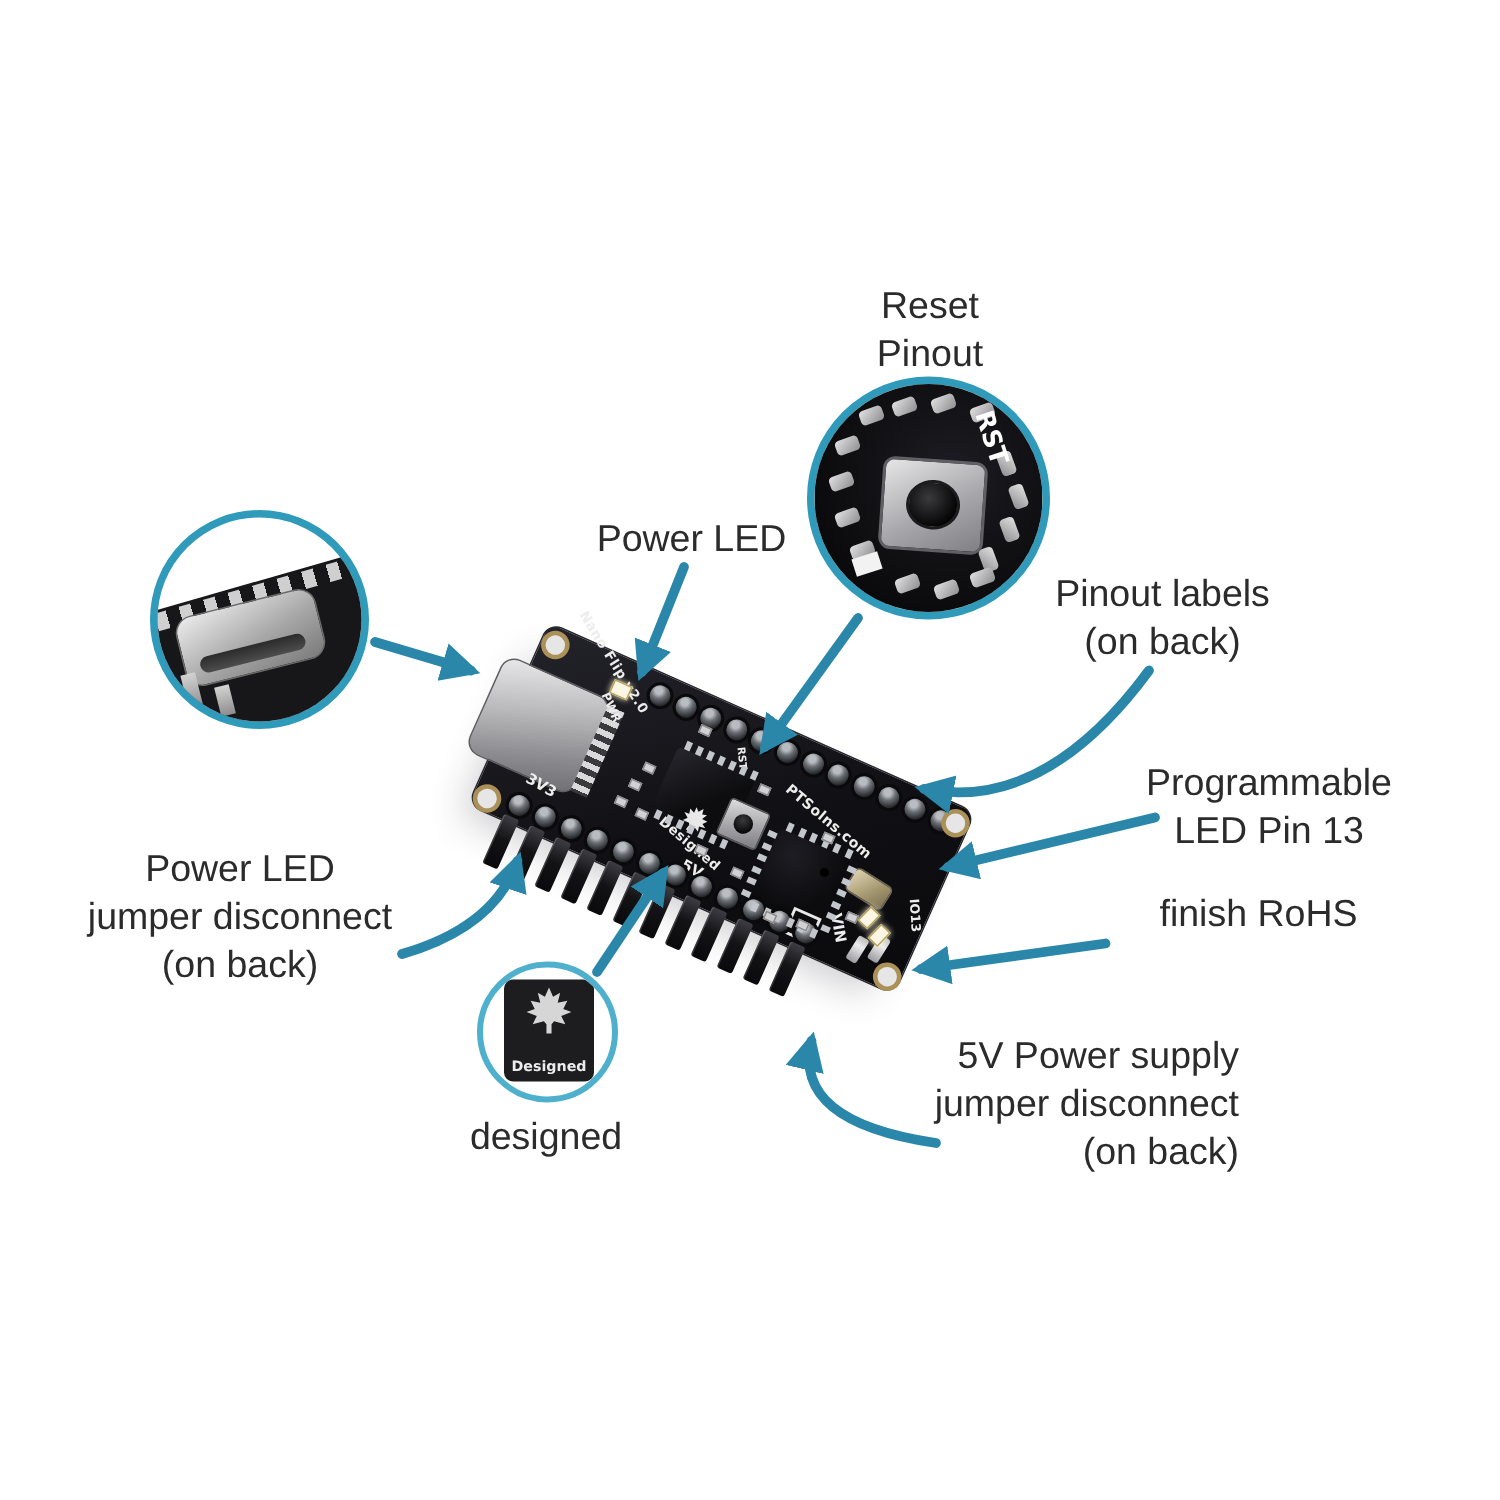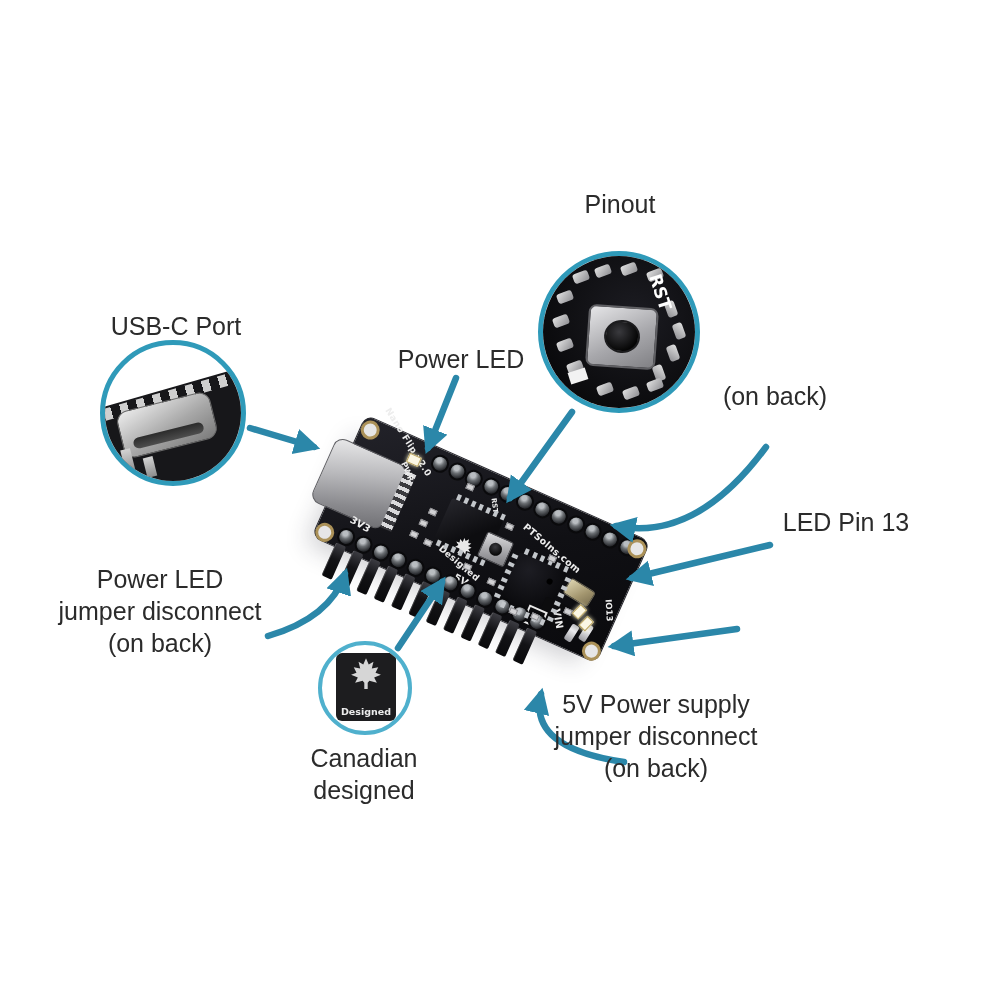--- a/index.html
+++ b/index.html
@@ -8,21 +8,21 @@
   
   .callout{position:absolute;font-size:25px;line-height:32px;color:#2b2b2b;text-align:center;z-index:6;}
   #lbl-reset{left:530px;top:188px;width:180px;}
   #lbl-usb{left:76px;top:310px;width:200px;}
   #lbl-powerled{left:361px;top:343px;width:200px;}
   #lbl-pinout{left:655px;top:380px;width:240px;}
   #lbl-led13{left:716px;top:506px;width:260px;}
   #lbl-leadfree{left:697px;top:593px;width:284px;}
   #lbl-pwrjumper{left:20px;top:563px;width:280px;}
   #lbl-canadian{left:264px;top:742px;width:200px;}
-  #lbl-5vjumper{left:514px;top:688px;width:284px;}
+  #lbl-5vjumper{left:542px;top:688px;width:284px;text-align:right;}
   
   .arrows{position:absolute;left:0;top:0;z-index:5;pointer-events:none;}
   
   .board{position:absolute;left:325px;top:472px;width:310px;height:132px;z-index:2;
          background:linear-gradient(145deg,#23232a,#101014 55%,#0a0a0d);
          border:1px solid #26262c;border-radius:10px;transform:rotate(24deg);
          box-shadow:-10px 16px 24px -8px rgba(40,40,55,.22);}
   .board *{position:absolute;}
   .pinhole{width:14px;height:14px;border-radius:50%;border:2px solid #0a0a0c;
            background:radial-gradient(circle at 35% 30%,#b9bdc1 0 18%,#6a6e72 40%,#2a2c30 72%,#101113);}
@@ -287,43 +287,43 @@
       <path d="M766,447 Q696,542 616,526" marker-end="url(#ah)"></path>
       <path d="M770,545 L632,578" marker-end="url(#ah)"></path>
       <path d="M737,629 L614,646" marker-end="url(#ah)"></path>
       <path d="M624,762 Q528,748 541,694" marker-end="url(#ah)"></path>
       <path d="M268,636 Q330,618 345,574" marker-end="url(#ah)"></path>
       <path d="M398,648 L442,582" marker-end="url(#ah)"></path>
     </g>
   </svg>
 
   <div class="callout" id="lbl-reset">
+    <div>Reset</div>
     <div>Pinout</div>
-  </div>
-  <div class="callout" id="lbl-usb">
-    <div>USB-C Port</div>
   </div>
   <div class="callout" id="lbl-powerled">
     <div>Power LED</div>
   </div>
   <div class="callout" id="lbl-pinout">
+    <div>Pinout labels</div>
     <div>(on back)</div>
   </div>
   <div class="callout" id="lbl-led13">
+    <div>Programmable</div>
     <div>LED Pin 13</div>
   </div>
   <div class="callout" id="lbl-leadfree">
+    <div>finish RoHS</div>
   </div>
   <div class="callout" id="lbl-pwrjumper">
     <div>Power LED</div>
     <div>jumper disconnect</div>
     <div>(on back)</div>
   </div>
   <div class="callout" id="lbl-canadian">
-    <div>Canadian</div>
     <div>designed</div>
   </div>
   <div class="callout" id="lbl-5vjumper">
     <div>5V Power supply</div>
     <div>jumper disconnect</div>
     <div>(on back)</div>
   </div>
 
 </div>
 

